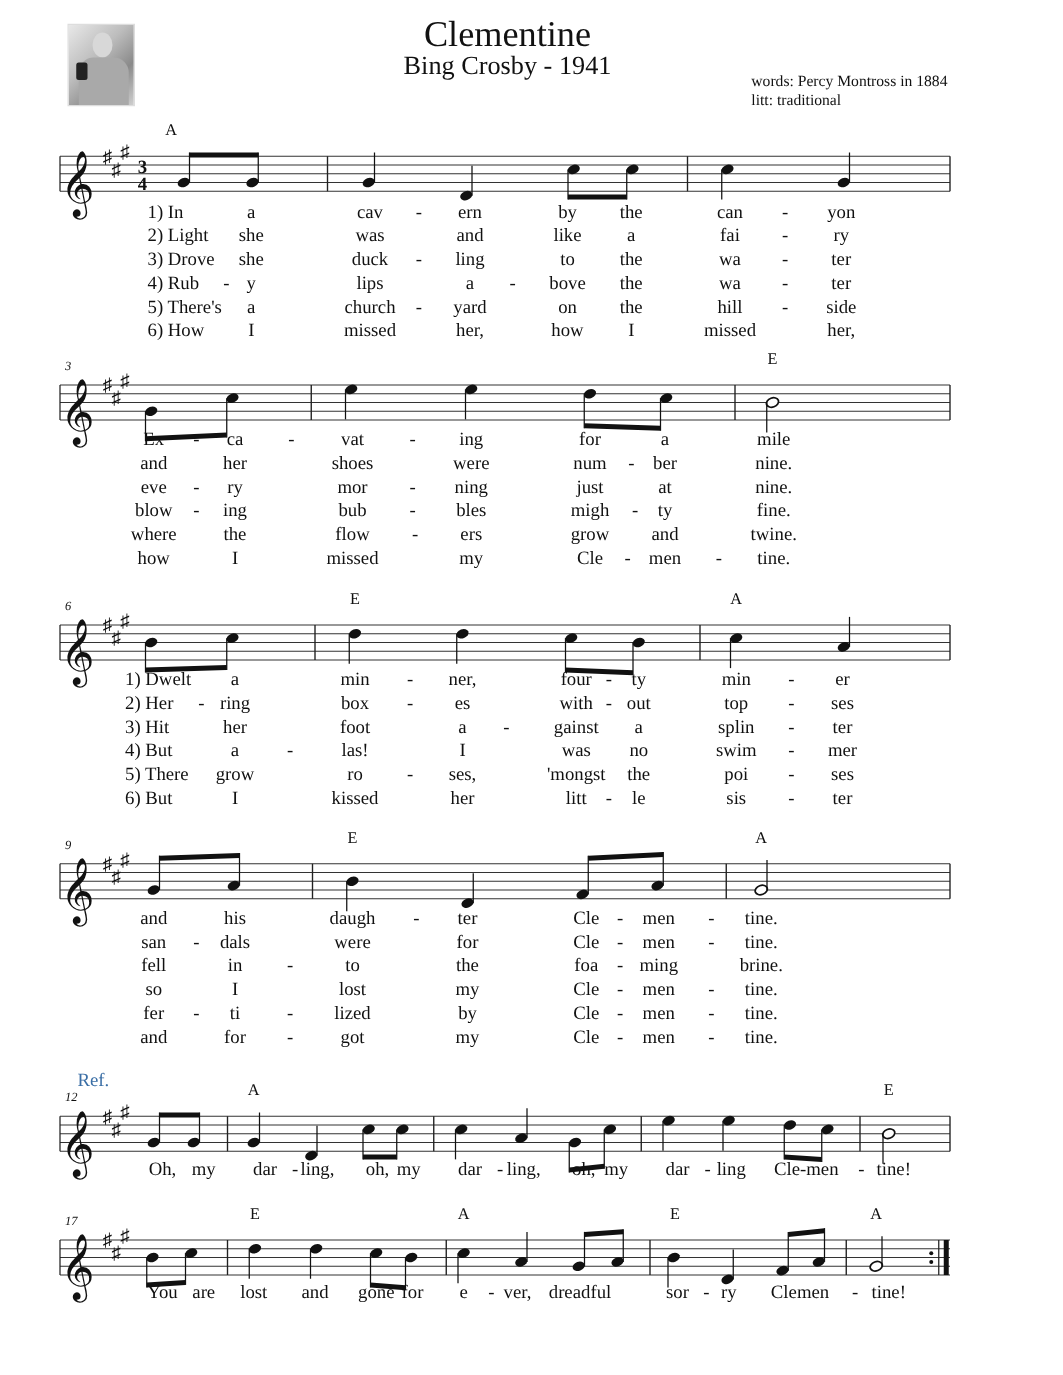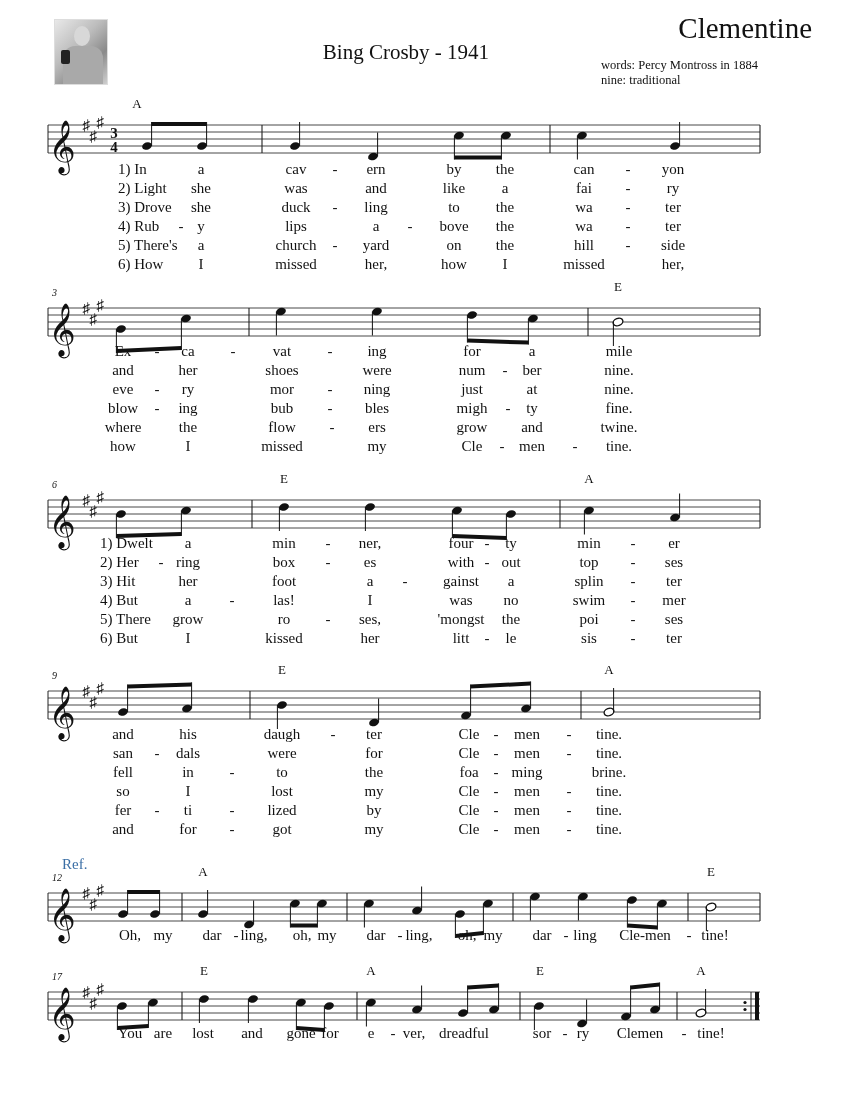--- a/index.html
+++ b/index.html
@@ -1,18 +1,18 @@
 <!DOCTYPE html>
 <html><head>
 <meta charset="utf-8">
 <style>
   html, body { margin: 0; padding: 0; background: #ffffff; }
   body { width: 850px; height: 1100px; position: relative; overflow: hidden;
          font-family: "DejaVu Serif", "Liberation Serif", serif; color: #111; }
-  .title { position: absolute; top: 12px; left: 0; width: 812px; text-align: right;
+  .title { position: absolute; top: 12px; left: 0; width: 812px; text-align: center;
            font-family: "Liberation Serif", serif; font-size: 29px; }
   .subtitle { position: absolute; top: 40px; left: 0; width: 812px; text-align: center;
               font-family: "Liberation Serif", serif; font-size: 21px; }
   .credits { position: absolute; top: 58px; right: 92px; text-align: left;
              font-family: "Liberation Serif", serif; font-size: 12.5px; line-height: 15px; }
   .photo { position: absolute; left: 54px; top: 19px; width: 52px; height: 64px;
            background: linear-gradient(135deg, #e8e8e8 0%, #bdbdbd 40%, #8a8a8a 70%, #cfcfcf 100%);
            border: 1px solid #ddd; overflow: hidden; }
   .photo .head { position: absolute; left: 19px; top: 6px; width: 16px; height: 20px; border-radius: 50%; background: #d8d8d8; }
   .photo .body { position: absolute; left: 8px; top: 26px; width: 40px; height: 40px; border-radius: 12px 12px 0 0; background: #a9a9a9; }
@@ -25,21 +25,21 @@
 
 <div class="photo">
   <div class="head"></div>
   <div class="body"></div>
   <div class="mic"></div>
 </div>
 <div class="title">Clementine</div>
 <div class="subtitle">Bing Crosby - 1941</div>
 <div class="credits">
   <div>words: Percy Montross in 1884</div>
-  <div>nine: traditional</div>
+  <div>litt: traditional</div>
 </div>
 
 <svg class="score" id="score" width="850" height="1100" viewBox="0 0 850 1100" xmlns="http://www.w3.org/2000/svg">
     <g>
       <line x1="48" x2="760" y1="125" y2="125" stroke="#333" stroke-width="0.9"></line>
       <line x1="48" x2="760" y1="132" y2="132" stroke="#333" stroke-width="0.9"></line>
       <line x1="48" x2="760" y1="139" y2="139" stroke="#333" stroke-width="0.9"></line>
       <line x1="48" x2="760" y1="146" y2="146" stroke="#333" stroke-width="0.9"></line>
       <line x1="48" x2="760" y1="153" y2="153" stroke="#333" stroke-width="0.9"></line>
       <line x1="48" x2="48" y1="125" y2="153" stroke="#222" stroke-width="1"></line>

